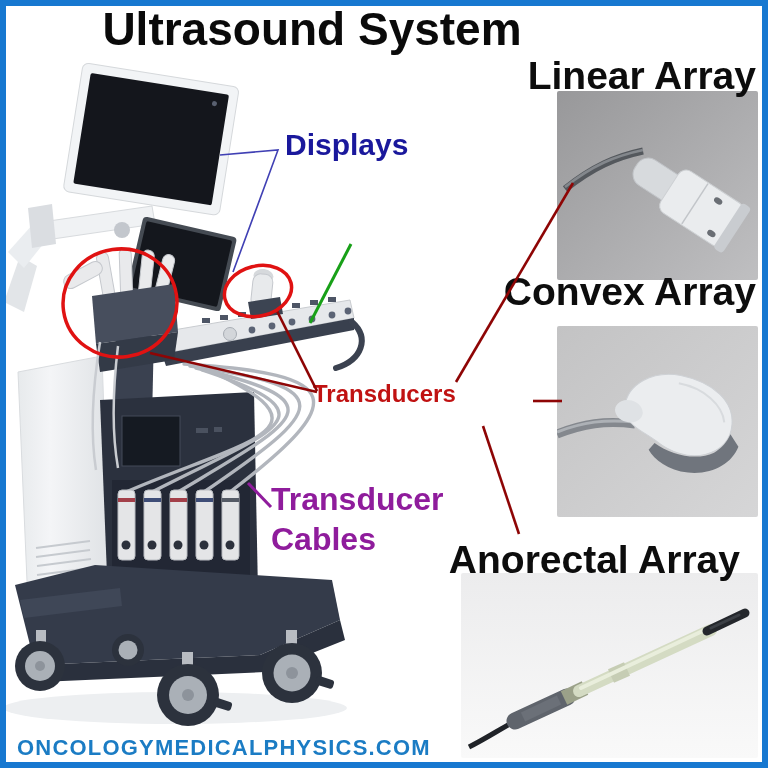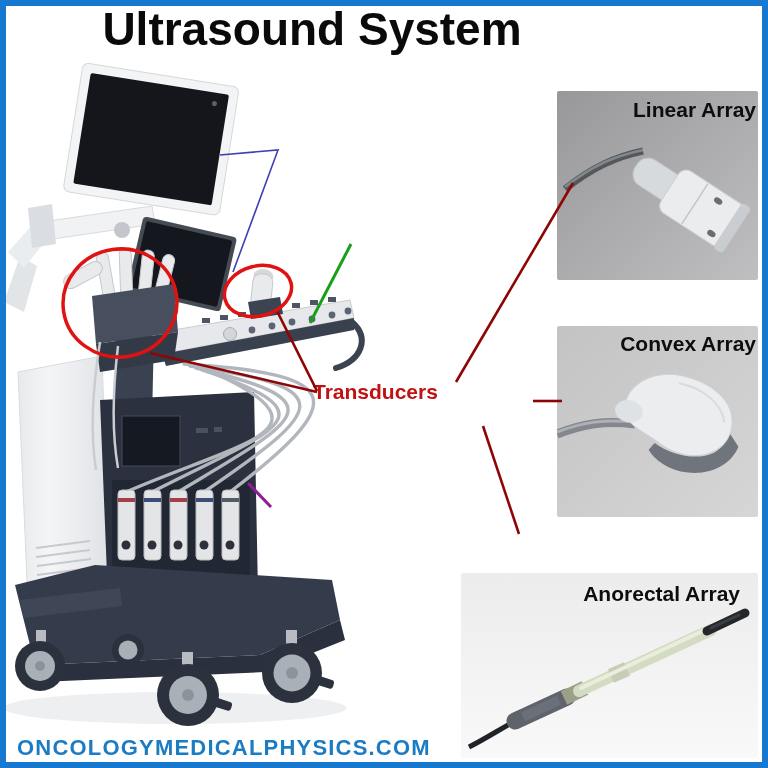--- a/index.html
+++ b/index.html
@@ -10,25 +10,25 @@
   .frame{position:absolute;inset:0;border:6px solid #1778d0;z-index:60;pointer-events:none;}
   .layer{position:absolute;left:0;top:0;width:768px;height:768px;}
   .title{
     position:absolute;top:2px;left:0;width:624px;text-align:center;
     font-size:46px;font-weight:bold;color:#0a0a0a;letter-spacing:0px;z-index:20;
     text-shadow:1px 1px 0 #fff,-1px -1px 0 #fff;
   }
   .lbl{position:absolute;font-weight:bold;z-index:20;white-space:nowrap;}
   .lbl-displays{left:285px;top:128px;font-size:30px;color:#1a189c;}
   .lbl-control{left:297px;top:208px;font-size:30px;color:#17a017;}
-  .lbl-transducers{left:313px;top:380px;font-size:21px;color:#c01212;}
+  .lbl-transducers{left:313px;top:380px;font-size:24px;color:#c01212;}
   .lbl-cables{left:271px;top:479px;font-size:32px;color:#8f1c9c;line-height:40px;}
-  .lbl-array{right:12px;font-size:21px;color:#0d0d0d;text-align:right;margin-top:44px;}
+  .lbl-array{right:12px;font-size:39px;color:#0d0d0d;text-align:right;}
   .lbl-linear{top:54px;}
-  .lbl-convex{top:288px;}
+  .lbl-convex{top:270px;}
   .lbl-anorectal{top:538px;right:28px;}
   .photo{position:absolute;z-index:10;border-radius:2px;overflow:hidden;}
   .photo svg{display:block;}
   .ph-linear{left:557px;top:91px;width:201px;height:189px;}
   .ph-convex{left:557px;top:326px;width:201px;height:191px;}
   .ph-anorectal{left:461px;top:573px;width:297px;height:185px;}
   .watermark{
     position:absolute;left:17px;top:735px;z-index:40;
     font-size:22px;font-weight:bold;letter-spacing:1.2px;color:#1b7cc4;white-space:nowrap;
   }
@@ -267,21 +267,26 @@
         <line x1="103" y1="125" x2="124" y2="115" stroke="#9ba189" stroke-width="15"></line>
         <line x1="118" y1="118" x2="250" y2="57" stroke="#d4dbc3" stroke-width="12" stroke-linecap="round"></line>
         <line x1="150" y1="103" x2="166" y2="96" stroke="#c6cdb4" stroke-width="15"></line>
         <line x1="120" y1="115" x2="248" y2="55" stroke="#e9eedc" stroke-width="4" stroke-linecap="round"></line>
         <line x1="246" y1="58" x2="284" y2="40" stroke="#24272c" stroke-width="9" stroke-linecap="round"></line>
         <line x1="250" y1="55" x2="278" y2="42" stroke="#3c4046" stroke-width="3" stroke-linecap="round"></line>
       </g>
     </svg>
   </div>
 
+  <div class="lbl lbl-displays">Displays</div>
   <div class="lbl lbl-transducers">Transducers</div>
+  <div class="lbl lbl-cables">
+    <div>Transducer</div>
+    <div>Cables</div>
+  </div>
   <div class="lbl lbl-array lbl-linear">Linear Array</div>
   <div class="lbl lbl-array lbl-convex">Convex Array</div>
   <div class="lbl lbl-array lbl-anorectal">Anorectal Array</div>
 
   <div class="watermark">ONCOLOGYMEDICALPHYSICS.COM</div>
 
   <svg class="layer overlay" viewBox="0 0 768 768">
     <polyline points="220,155 278,150 233,272" fill="none" stroke="#4040b4" stroke-width="1.6"></polyline>
     <line x1="351" y1="244" x2="310" y2="323" stroke="#18a018" stroke-width="3"></line>
     <g stroke="#8e0505" stroke-width="2.6">

